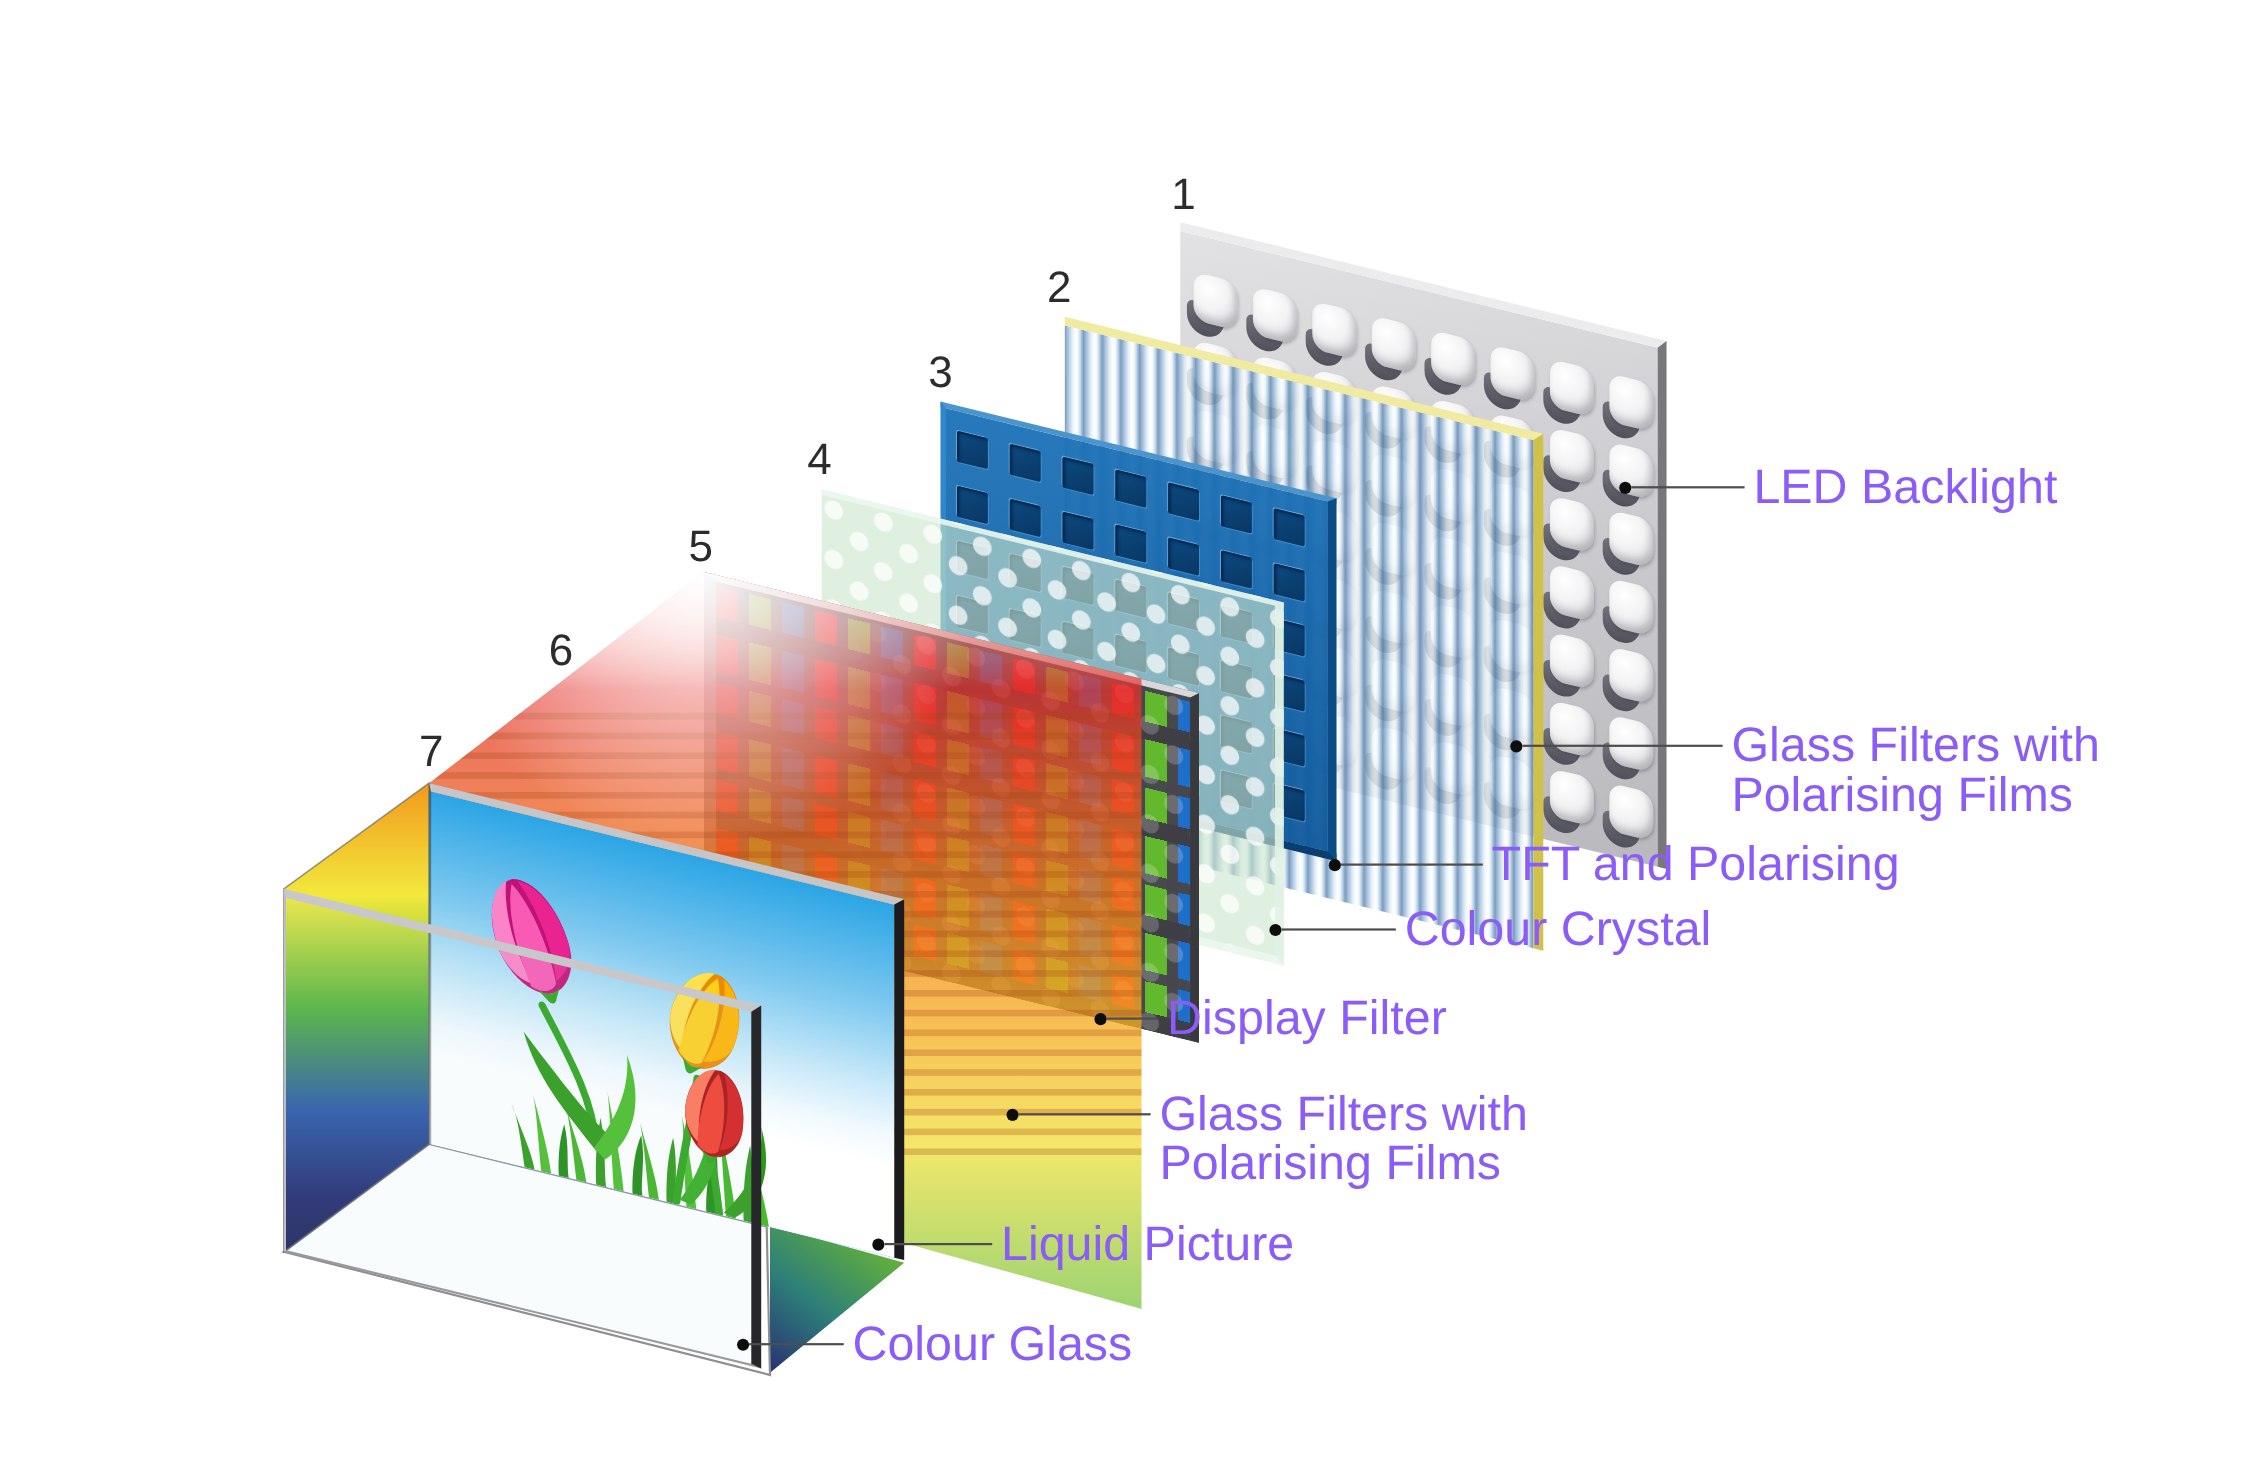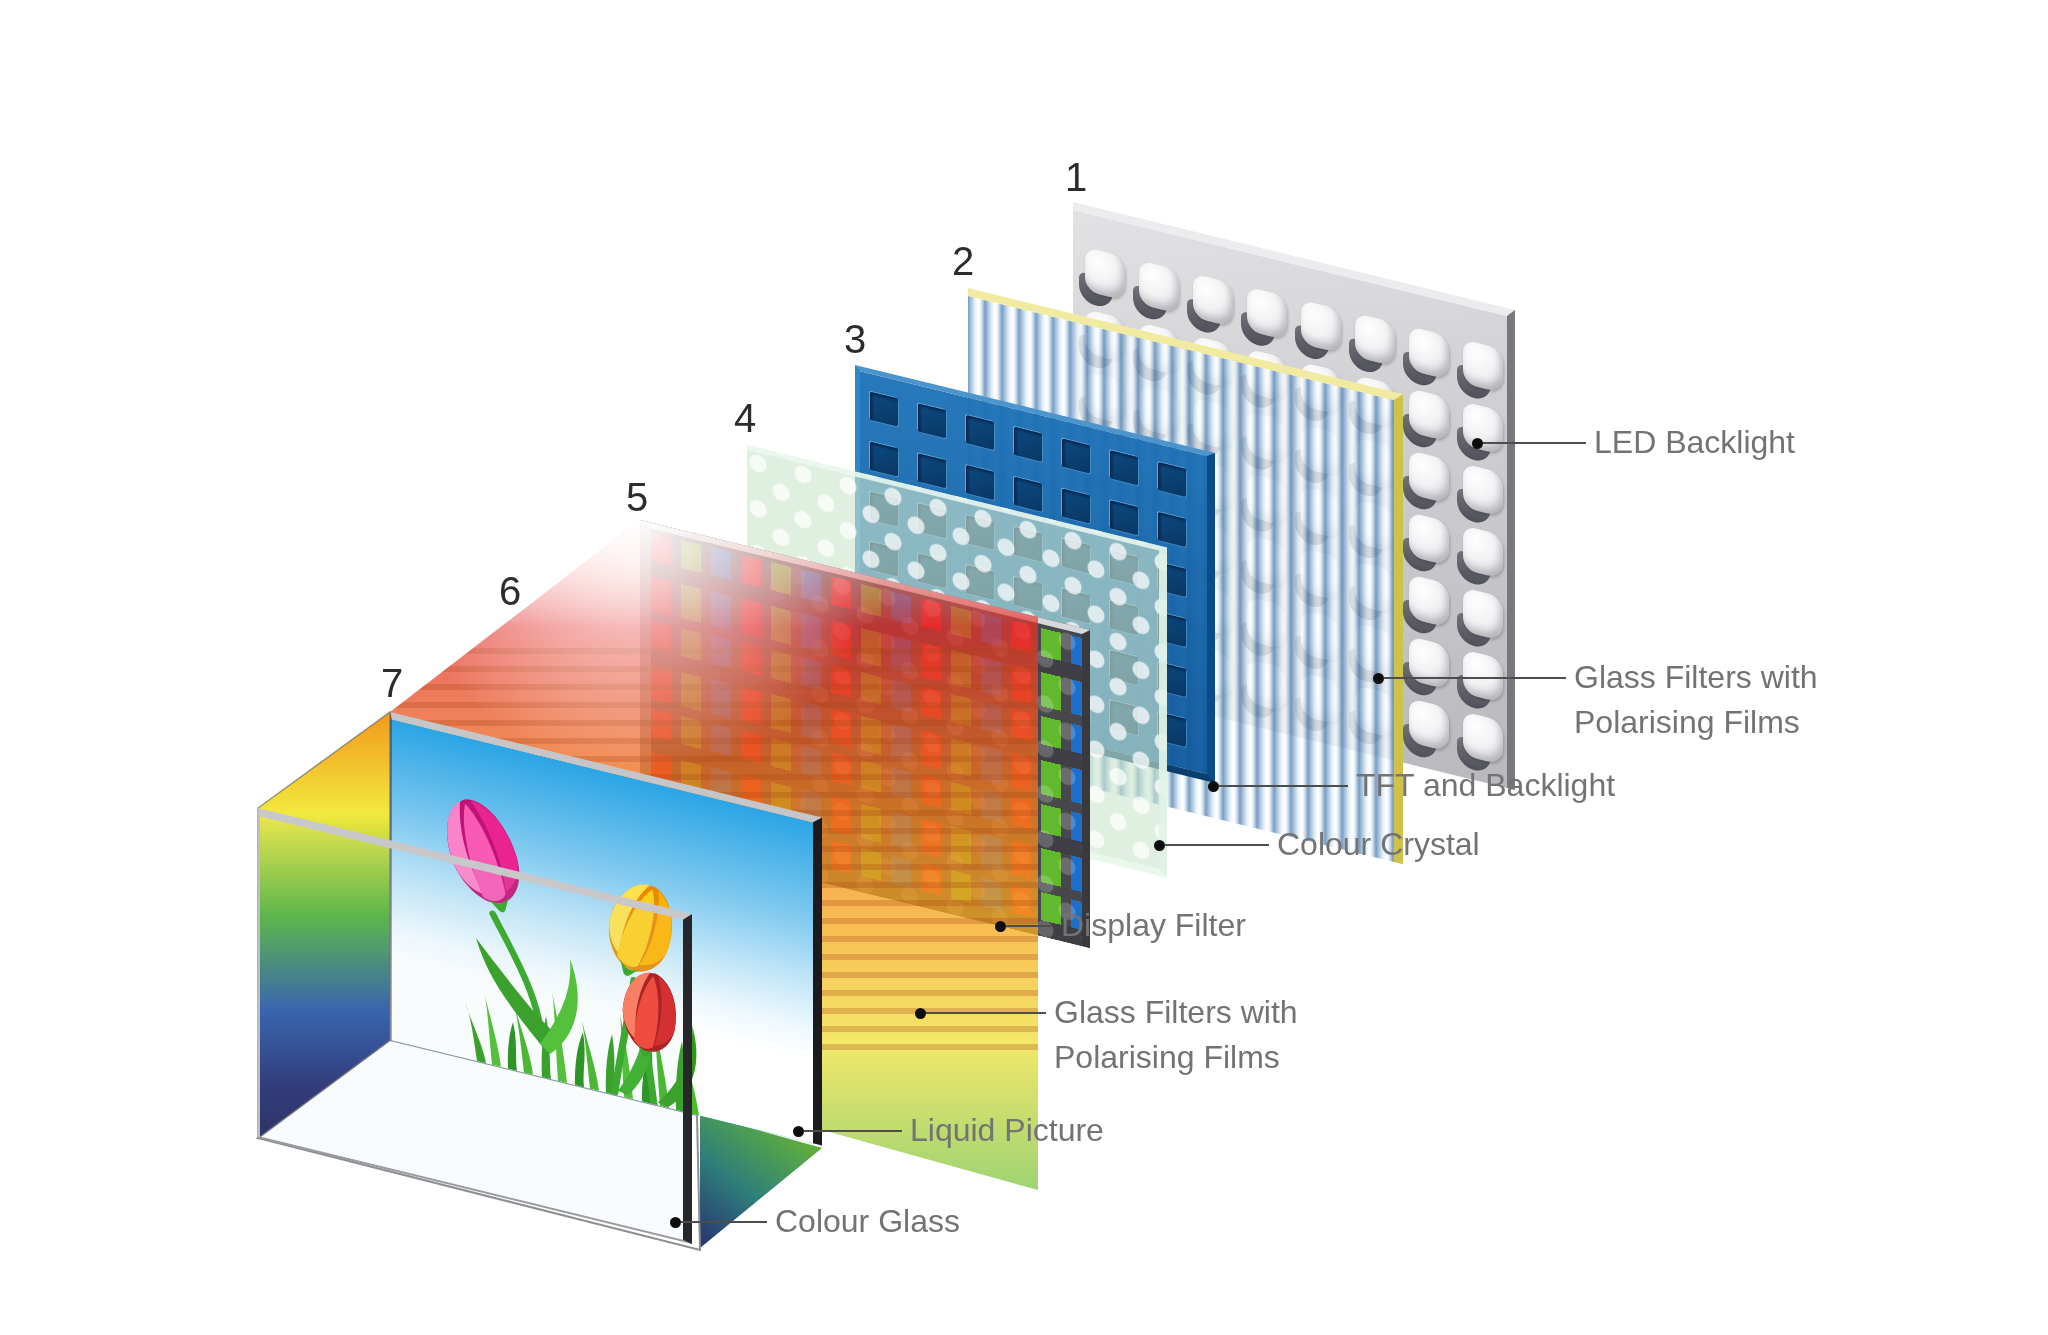--- a/index.html
+++ b/index.html
@@ -57,21 +57,21 @@
   .p7d svg{position:absolute;left:0;top:0;}
   
   .p7c{background:rgba(200,225,240,.10);
        border-top:8px solid #c8c8cb;border-right:9px solid #26262b;
        border-bottom:2px solid #9a9a9e;border-left:2px solid #bfbfc3;}
   .ovl{position:absolute;left:0;top:0;}
   
   .leader{position:absolute;z-index:30;}
   .l-dot{position:absolute;left:-5px;top:-5px;width:11px;height:11px;border-radius:50%;background:#0d0d0d;}
   .l-line{position:absolute;left:6px;top:-1px;height:2px;background:#4d4d4d;}
-  .l-text{position:absolute;top:-23px;font-size:32px;line-height:45px;color:#737373;white-space:nowrap;}
+  .l-text{position:absolute;top:-23px;font-size:44px;line-height:45px;color:#8b5cf6;white-space:nowrap;}
   .l-text span{display:block;}
   .lnum{position:absolute;z-index:30;font-size:40px;color:#2c2c2c;transform:translate(-50%,-55%);}
 </style>
 </head>
 <body>
 
 <div id="canvas">
   <div id="scene">
       <div class="pane p1" style="left: 1073px; top: 202px; width: 442px; height: 480px; z-index: 1;">
         <div class="led" style="left: 10px; top: 34px;">
@@ -509,21 +509,21 @@
         <div class="l-line" style="width: 182px;"></div>
         <div class="l-text" style="left: 196px;">
           <span>Glass Filters with</span>
           <span>Polarising Films</span>
         </div>
       </div>
       <div class="leader" style="left: 1213px; top: 786px;">
         <div class="l-dot"></div>
         <div class="l-line" style="width: 129px;"></div>
         <div class="l-text" style="left: 143px;">
-          <span>TFT and Backlight</span>
+          <span>TFT and Polarising</span>
         </div>
       </div>
       <div class="leader" style="left: 1159px; top: 845px;">
         <div class="l-dot"></div>
         <div class="l-line" style="width: 104px;"></div>
         <div class="l-text" style="left: 118px;">
           <span>Colour Crystal</span>
         </div>
       </div>
       <div class="leader" style="left: 1000px; top: 926px;">

